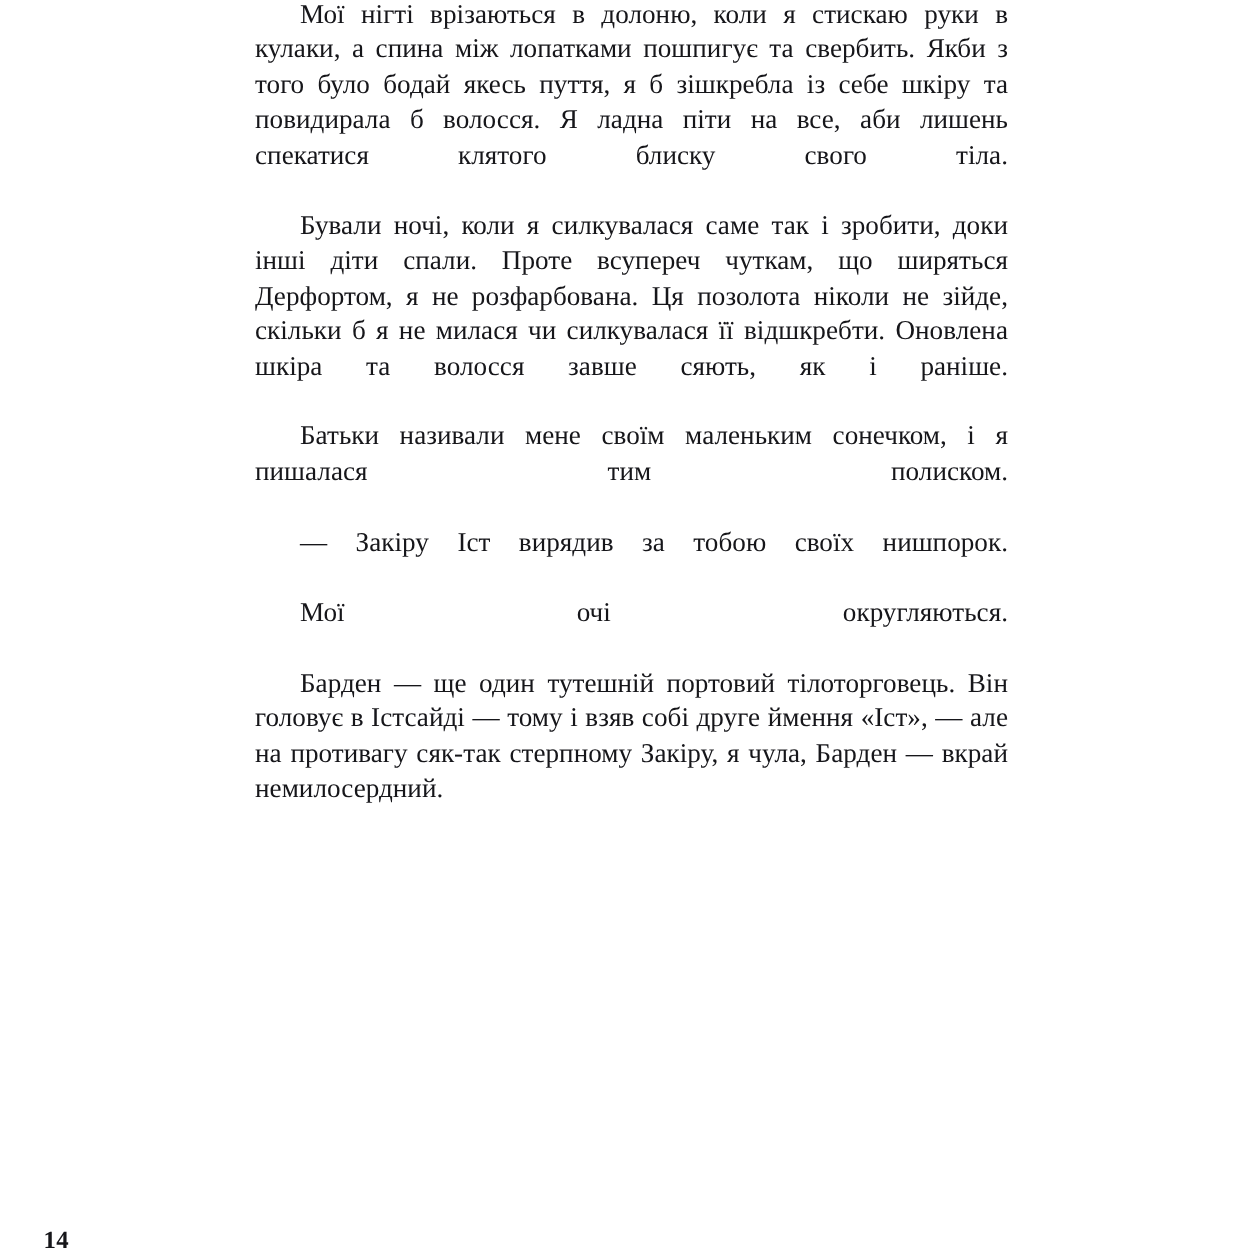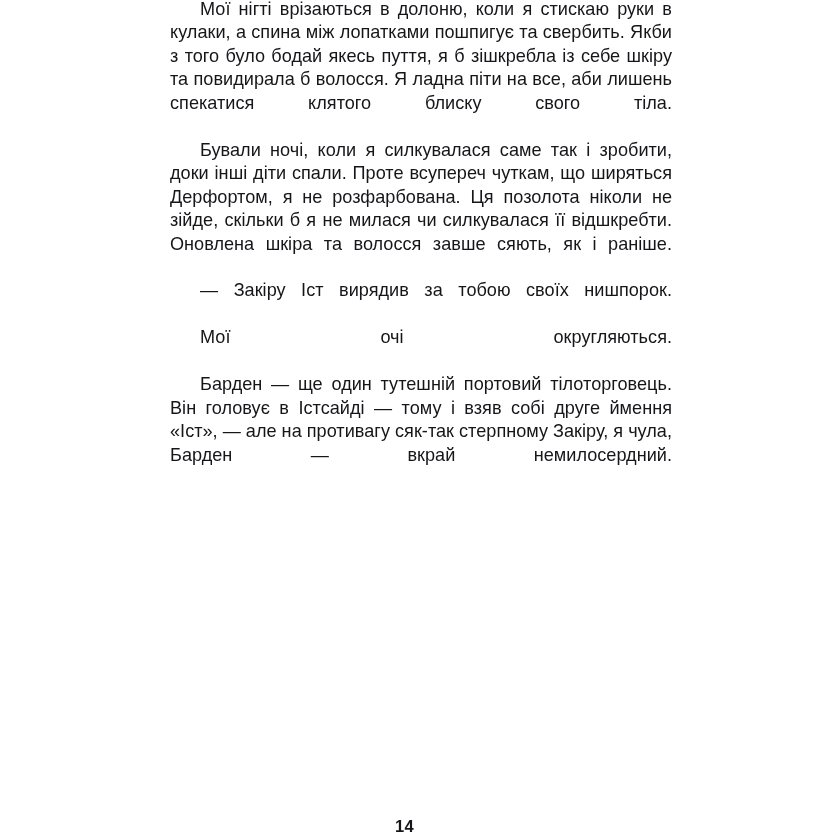--- a/index.html
+++ b/index.html
@@ -6,21 +6,21 @@
     margin: 0;
     padding: 0;
     background: #ffffff;
   }
   #page {
     position: relative;
     width: 780px;
     height: 840px;
     background: #ffffff;
     overflow: hidden;
-    font-family: Liberation Sans, sans-serif;
+    font-family: Liberation Serif, serif;
     color: #16161a;
     -webkit-font-smoothing: antialiased;
   }
   #text-block {
     position: absolute;
     left: 170px;
     top: -2px;
     width: 502px;
   }
   p.para {
@@ -45,36 +45,36 @@
   p.para::after {
     content: "";
     display: inline-block;
     width: 100%;
   }
   #page-number {
     position: absolute;
     left: 0;
     right: 0;
     top: 817px;
-    text-align: center;
     font-size: 16.5px;
     font-weight: bold;
     color: #16161a;
     letter-spacing: 0.3px;
     padding-left: 29px;
   }
 </style>
 </head>
 <body>
 
 <div id="page" style="background: rgb(255, 255, 255); color: rgb(22, 22, 26);">
 
   <div id="text-block">
     <p class="para">Мої нігті врізаються в долоню, коли я стискаю руки в кулаки, а спина між лопатками пошпигує та свербить. Якби з того було бодай якесь пуття, я б зішкребла із себе шкіру та повидирала б волосся. Я ладна піти на все, аби лишень спекатися клятого блиску свого тіла.</p>
     <p class="para">Бували ночі, коли я силкувалася саме так і зробити, доки інші діти спали. Проте всупереч чуткам, що ширяться Дерфортом, я не розфарбована. Ця позолота ніколи не зійде, скільки б я не милася чи силкувалася її відшкребти. Оновлена шкіра та волосся завше сяють, як і раніше.</p>
+    <p class="para">Батьки називали мене своїм маленьким сонечком, і я пишалася тим полиском.</p>
     <p class="para dialogue">— Закіру Іст вирядив за тобою своїх нишпорок.</p>
     <p class="para dialogue">Мої очі округляються.</p>
     <p class="para">Барден — ще один тутешній портовий тілоторговець. Він головує в Істсайді — тому і взяв собі друге ймення «Іст», — але на противагу сяк-так стерпному Закіру, я чула, Барден — вкрай немилосердний.</p>
 
   </div>
 
   <div id="page-number">14</div>
 
 </div>
 

